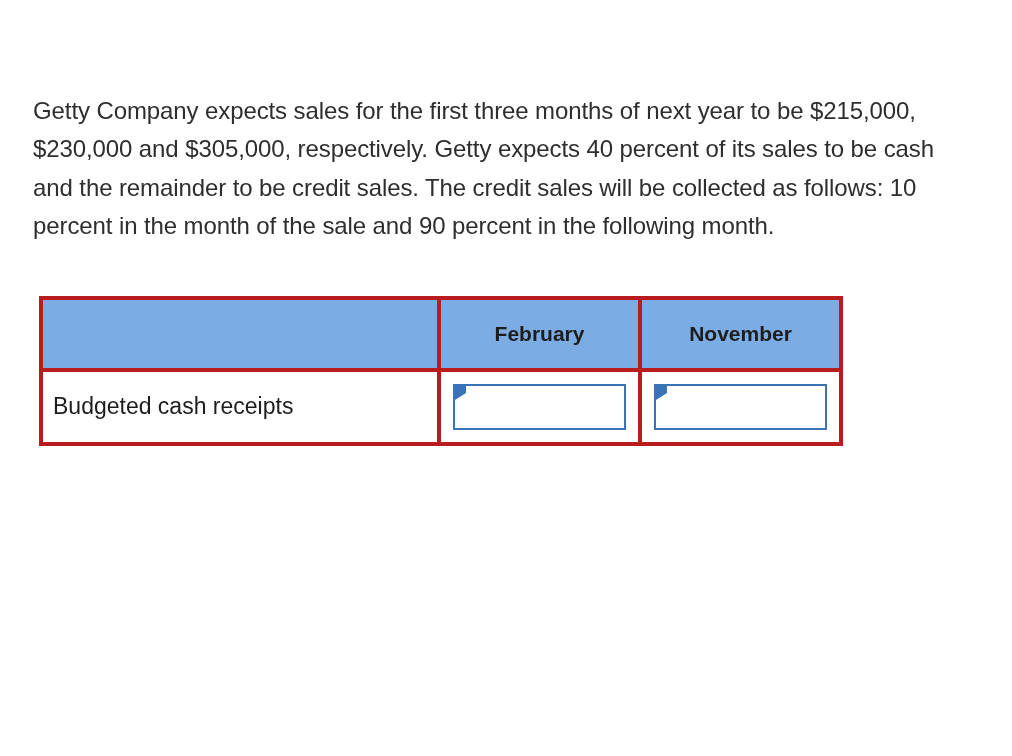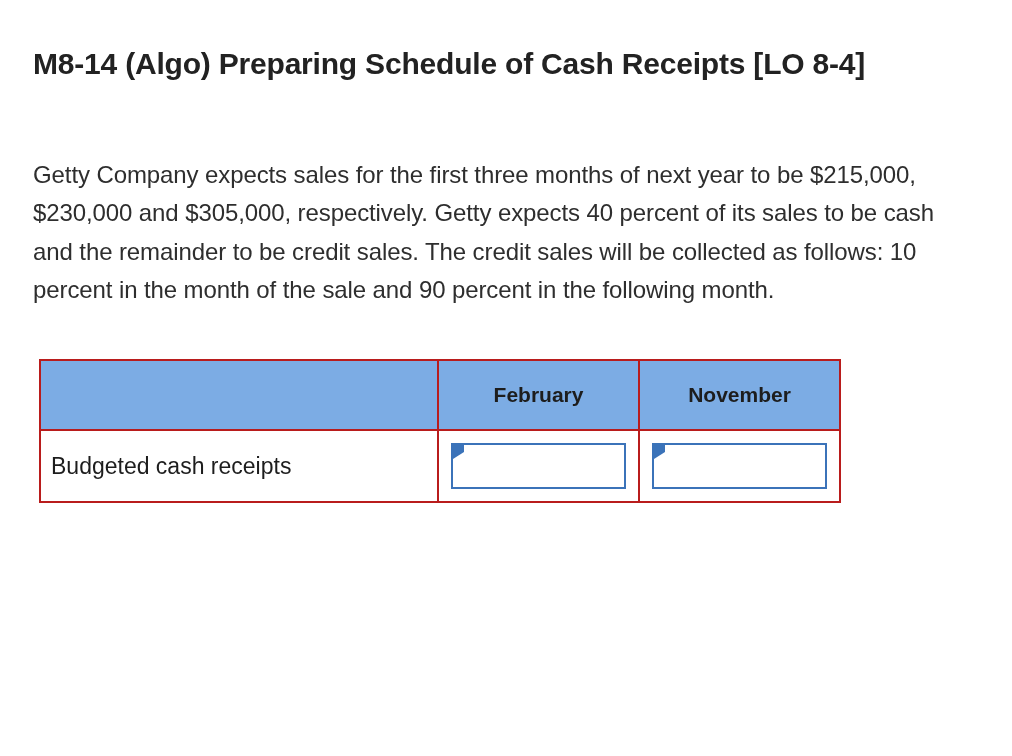--- a/index.html
+++ b/index.html
@@ -28,21 +28,21 @@
     font-weight: bold;
     line-height: 1.33;
     color: #222222;
     letter-spacing: -0.2px;
     margin: 0;
     max-width: 930px;
   }
 
   
   .body-block {
-    margin-top: 72px;
+    margin-top: 48px;
     max-width: 925px;
   }
   .body-paragraph {
     font-size: 24px;
     line-height: 1.6;
     color: #2e2e2e;
     margin: 0;
     letter-spacing: -0.1px;
   }
   .body-paragraph + .body-paragraph {
@@ -58,21 +58,21 @@
     border-collapse: collapse;
     table-layout: fixed;
     width: 800px;
     border: 2px solid #7f7f7f;
   }
   table.schedule-table col.c-label  { width: 398px; }
   table.schedule-table col.c-month  { width: 201px; }
 
   table.schedule-table th,
   table.schedule-table td {
-    border: 2px solid #b91c1c;
+    border: 4px solid #b91c1c;
     padding: 12px;
     margin: 0;
   }
 
   thead th {
     background: #7cace4;
     height: 44px;
     font-size: 21px;
     font-weight: bold;
     color: #1d1d1d;
@@ -127,21 +127,20 @@
     text-align: right;
     font-size: 20px;
     color: #1d1d1d;
   }
 </style>
 </head>
 <body>
 
 <div class="page">
 
-  <h1 class="problem-title">M8-14 (Algo) Preparing Schedule of Cash Receipts [LO 8-4]</h1>
 
   <div class="body-block">
     <p class="body-paragraph">Getty Company expects sales for the first three months of next year to be $215,000, $230,000 and $305,000, respectively. Getty expects 40 percent of its sales to be cash and the remainder to be credit sales. The credit sales will be collected as follows: 10 percent in the month of the sale and 90 percent in the following month.</p>
   </div>
 
   <div class="schedule-table-wrap">
     <table class="schedule-table">
       <colgroup>
         <col class="c-label">
         <col class="c-month">

